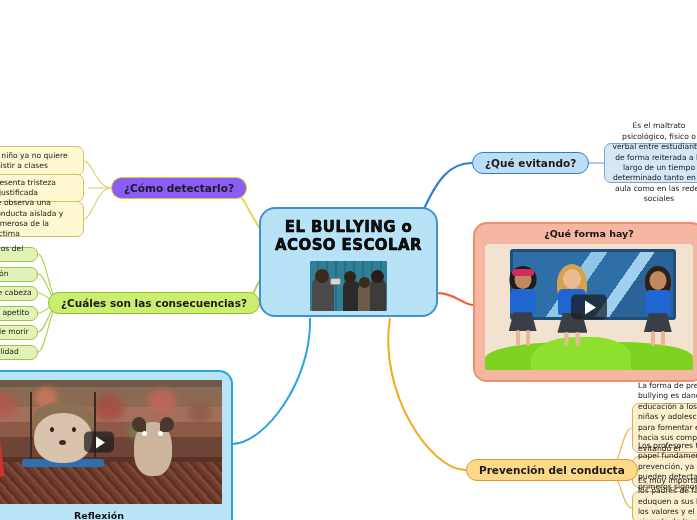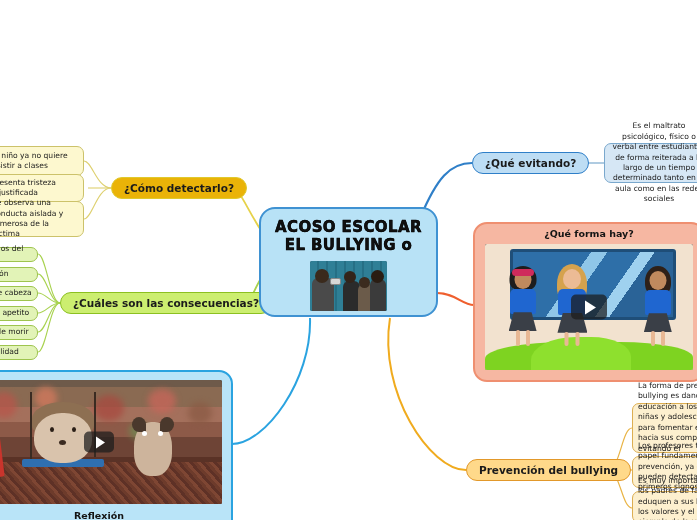--- a/index.html
+++ b/index.html
@@ -65,21 +65,21 @@
 
   
   .pill {
     border-radius: 999px;
     padding: 0 12px;
     font-size: 10.5px;
     color: #1b1b1b;
     white-space: nowrap;
     height: 22px;
   }
-  .pill.yellow  { background: #eab308; border: 1.6px solid #e0c92d; }
+  .pill.yellow  { background: #8b5cf6; border: 1.6px solid #e0c92d; }
   .pill.green   { background: #ccee70; border: 1.6px solid #8cc021; }
   .pill.blue    { background: #bdddf4; border: 1.6px solid #2f7fc8; }
   .pill.orange  { background: #ffd98a; border: 1.6px solid #e2982a; }
 
   
   .leaf {
     position: absolute;
     border-radius: 7px;
     font-size: 7.6px;
     line-height: 1.38;
@@ -230,22 +230,22 @@
     <path d="M390,318 C378,392 430,470 466,470" fill="none" stroke="#f0ab1e" stroke-width="2.0"></path>
 
     <path d="M608,470 C620,470 622,428 632,428" fill="none" stroke="#e9b445" stroke-width="1.2"></path>
     <path d="M608,470 C620,470 622,470 632,470" fill="none" stroke="#e9b445" stroke-width="1.2"></path>
     <path d="M608,470 C620,470 622,508 632,508" fill="none" stroke="#e9b445" stroke-width="1.2"></path>
 
     <path d="M310,318 C312,380 265,444 232,444" fill="none" stroke="#2aa3e0" stroke-width="2.0"></path>
   </svg>
 
   <div class="node central">
+    <div class="title">EL BULLYING o</div>
     <div class="title">ACOSO ESCOLAR</div>
-    <div class="title">EL BULLYING o</div>
     <div class="thumb">
       <div class="photo-center">
         <div class="pc-wall"></div>
 
         <div class="pc-fig" style="left:2px;bottom:0;width:22px;height:33px;background:#4a4a4a;"></div>
         <div class="pc-head" style="left:5px;top:8px;width:14px;height:14px;background:#3a2a1c;"></div>
         <div class="pc-phone" style="left:20px;top:17px;width:11px;height:7px;"></div>
 
         <div class="pc-fig" style="left:33px;bottom:0;width:17px;height:30px;background:#2b2b2b;"></div>
         <div class="pc-head" style="left:34px;top:10px;width:12px;height:12px;background:#33241a;"></div>
@@ -264,21 +264,21 @@
   <div class="leaf yellow" style="left:-14px; top:146px; width:98px; height:30px;">
     <span>El niño ya no quiere asistir a clases</span>
   </div>
   <div class="leaf yellow" style="left:-14px; top:174px; width:98px; height:28px;">
     <span>Presenta tristeza injustificada</span>
   </div>
   <div class="leaf yellow" style="left:-14px; top:201px; width:98px; height:36px;">
     <span>Se observa una conducta aislada y temerosa de la victima</span>
   </div>
 
-  <div class="node pill green" style="left:60px; top:292px;">
+  <div class="node pill green" style="left:48px; top:292px;">
     <span>¿Cuáles son las consecuencias?</span>
   </div>
 
   <div class="leaf green" style="left:-36px; top:247px; width:74px; height:15px;">
     <span>Trastornos del sueño</span>
   </div>
   <div class="leaf green" style="left:-36px; top:267px; width:74px; height:15px;">
     <span>Depresión</span>
   </div>
   <div class="leaf green" style="left:-36px; top:286px; width:74px; height:15px;">
@@ -376,21 +376,21 @@
         <div class="pig-ear" style="left:184px;top:30%;width:14px;height:15px;transform:scaleX(-1);"></div>
         <div style="position:absolute;left:166px;top:41%;width:5px;height:5px;background:#fff;border-radius:50%;"></div>
         <div style="position:absolute;left:182px;top:41%;width:5px;height:5px;background:#fff;border-radius:50%;"></div>
       </div>
       <div class="play small"></div>
     </div>
     <div class="card-title">Reflexión</div>
   </div>
 
   <div class="node pill orange" style="left:466px; top:459px;">
-    <span>Prevención del bullying</span>
+    <span>Prevención del conducta</span>
   </div>
 
   <div class="leaf orange" style="left:632px; top:403px; width:108px; height:50px;">
     <span>La forma de prevenir el bullying es dando educación a los niños, niñas y adolescentes para fomentar el respeto hacia sus compañeros, evitando el hostigamiento hacia cualquier alumno.</span>
   </div>
   <div class="leaf orange" style="left:632px; top:456px; width:108px; height:32px;">
     <span>Los profesores tienen un papel fundamental en la prevención, ya que pueden detectar los primeros signos de acoso escolar.</span>
   </div>
   <div class="leaf orange" style="left:632px; top:491px; width:108px; height:32px;">
     <span>Es muy importante que los padres de familia eduquen a sus hijos con los valores y el buen ejemplo de la vida diaria.</span>

